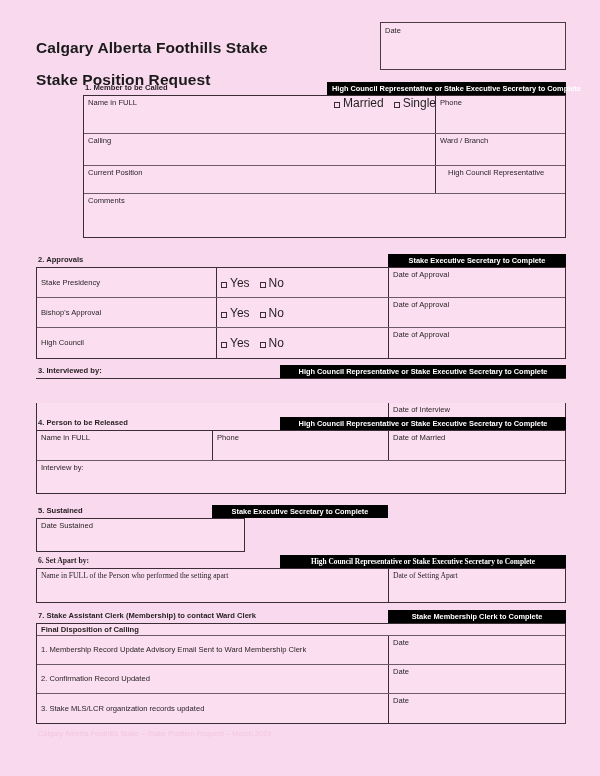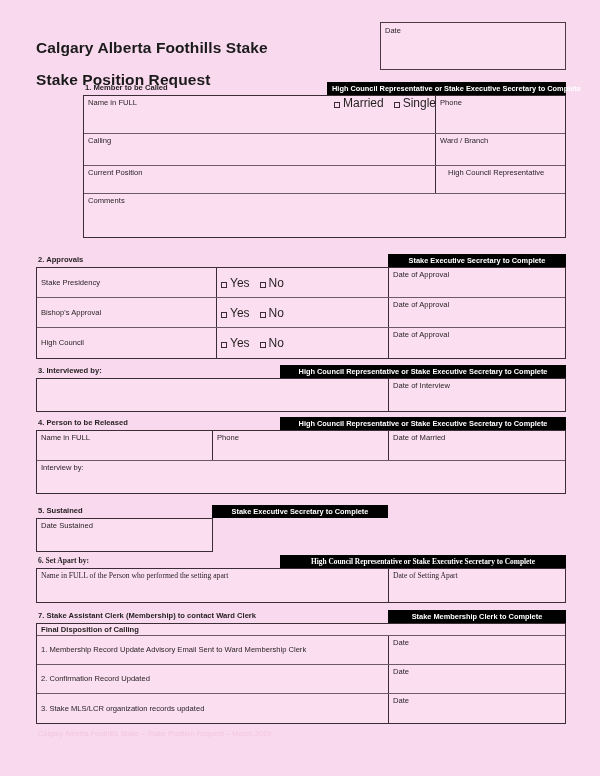--- a/index.html
+++ b/index.html
@@ -246,21 +246,21 @@
       </div>
     </div>
   </div>
 
   <div class="sec" style="top:366px;">
     <div class="sec-head">
       <span class="num">3. Interviewed by:</span>
       <div class="blackbar" style="left:244px; right:0;">High Council Representative or Stake Executive Secretary to Complete</div>
     </div>
     <div class="grid">
-      <div class="row last" style="height:32px;">
+      <div class="row last" style="height:32px;margin-top:24px;">
         <div class="cell vr" style="left:0; width:352px;"></div>
         <div class="cell" style="left:352px; right:0;">
           <span>Date of Interview</span>
         </div>
       </div>
     </div>
   </div>
 
   <div class="sec" style="top:418px;">
     <div class="sec-head">
@@ -285,21 +285,21 @@
         </div>
       </div>
     </div>
   </div>
 
   <div class="sec" style="top:506px;">
     <div class="sec-head" style="border-bottom:none;">
       <span class="num">5. Sustained</span>
       <div class="blackbar" style="left:176px; width:176px;">Stake Executive Secretary to Complete</div>
     </div>
-    <div class="grid" style="width:177px; border-top:1px solid #3a2d36;">
+    <div class="grid" style="width:209px; border-top:1px solid #3a2d36;">
       <div class="row last" style="height:32px;">
         <div class="cell" style="left:0; right:0;">
           <span>Date Sustained</span>
         </div>
       </div>
     </div>
   </div>
 
   <div class="sec" style="top:556px;font-family:Liberation Serif, serif;">
     <div class="sec-head">

